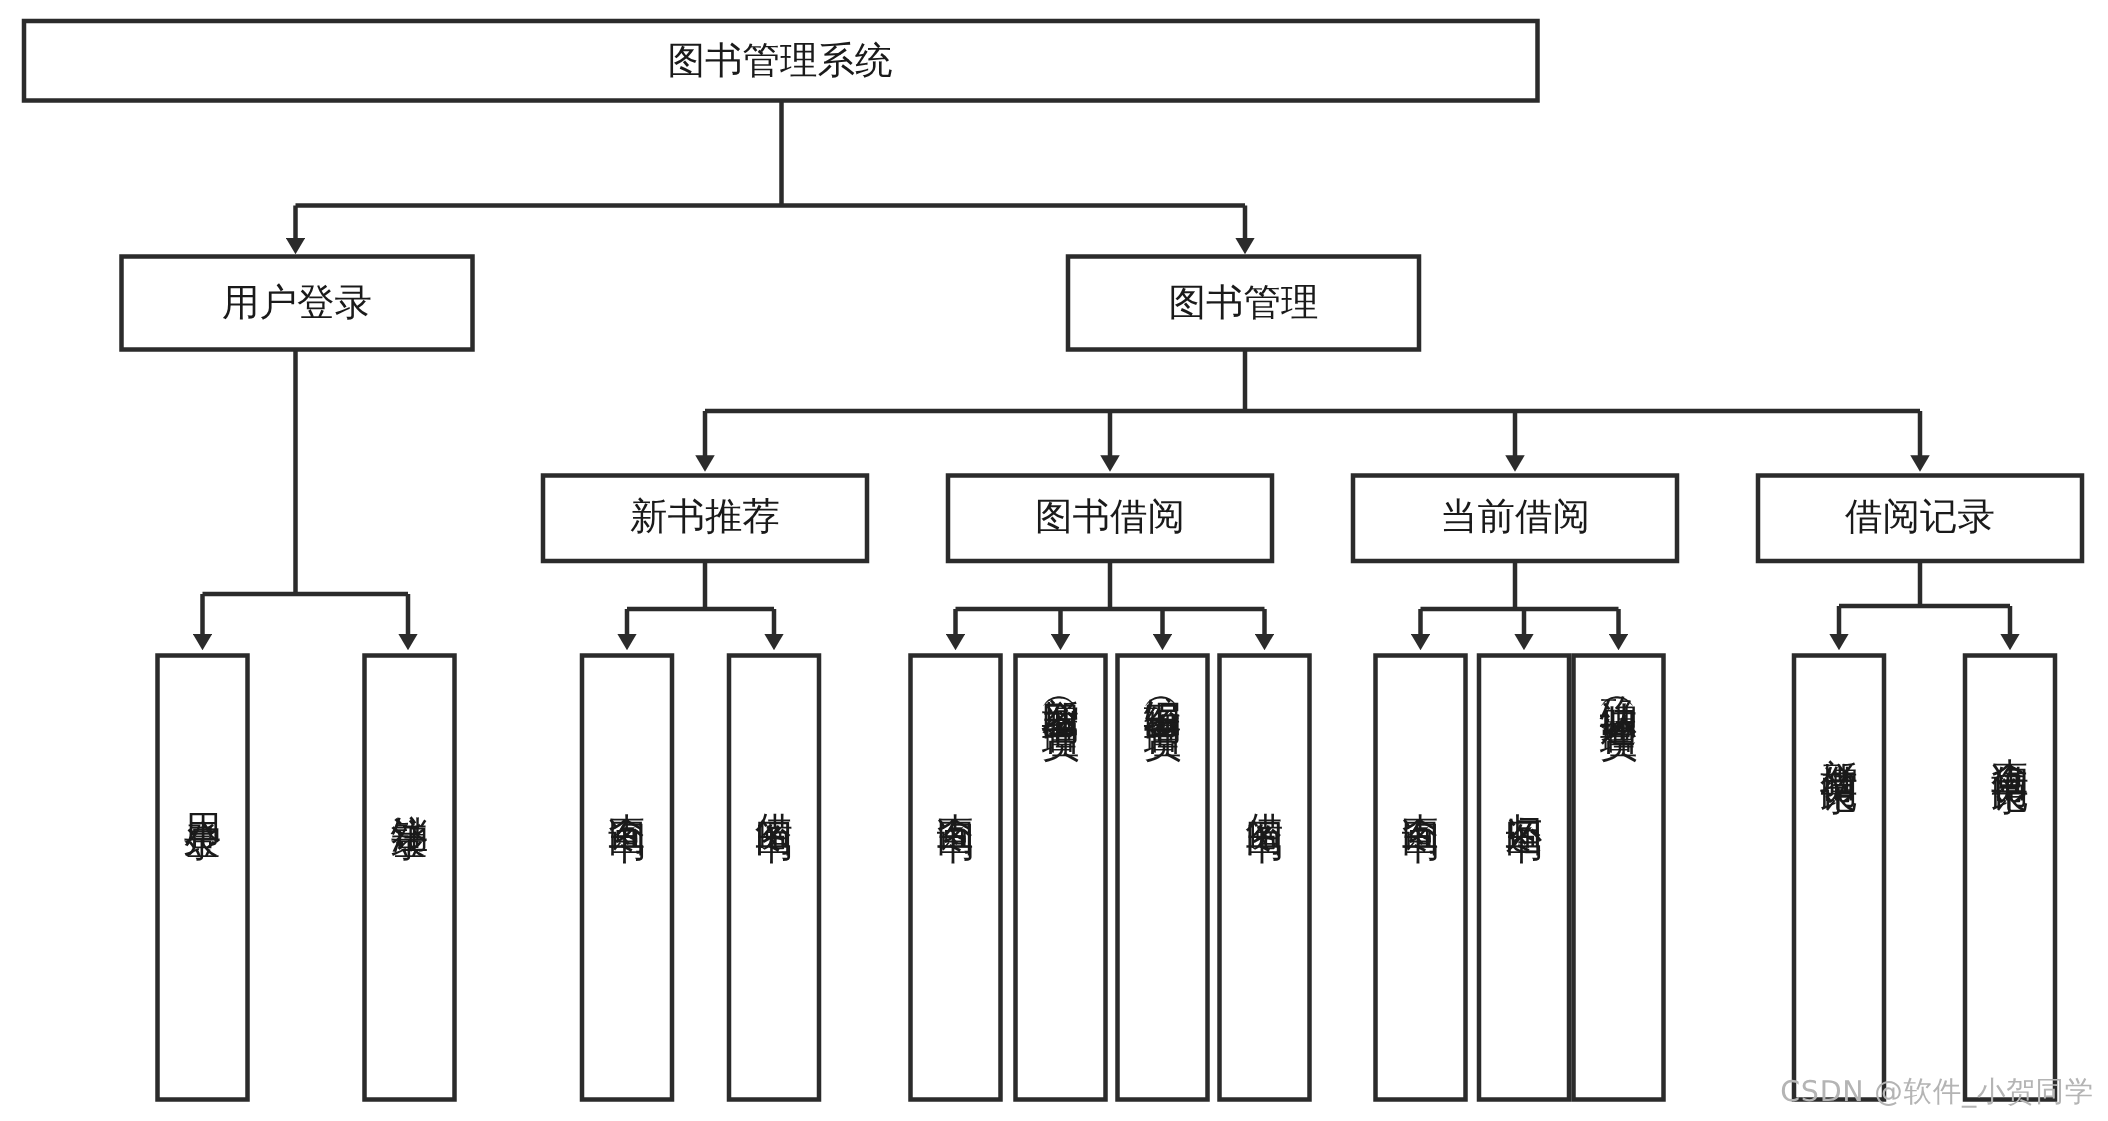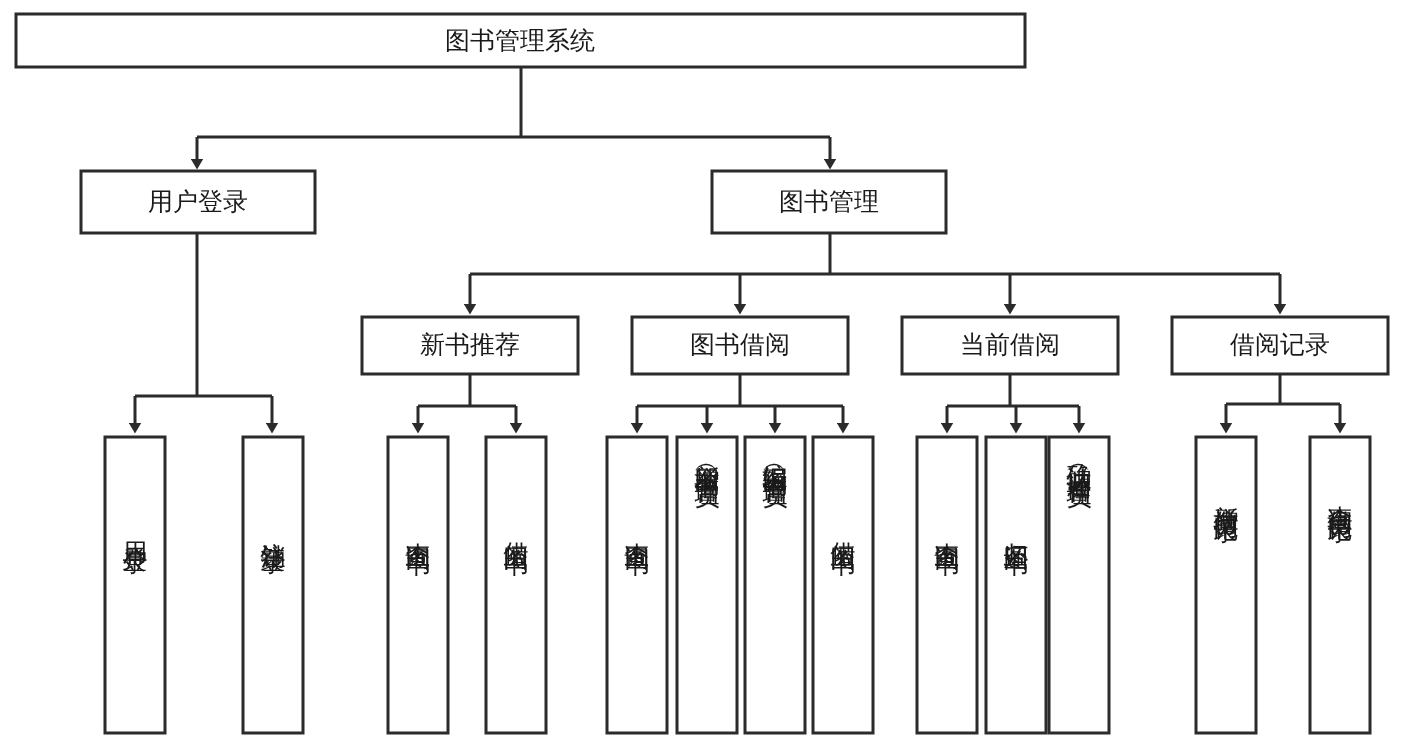--- a/index.html
+++ b/index.html
@@ -222,14 +222,15 @@
   <div class="vert-label-wrap" style="left:1049px; top:444px; width:60px; height:289px;">
     <span class="vert-label">确认归还（管理员）</span>
   </div>
   <div class="vert-label-wrap" style="left:1196px; top:485px; width:60px; height:248px;">
     <span class="vert-label">新增借阅记录</span>
   </div>
   <div class="vert-label-wrap" style="left:1310px; top:485px; width:60px; height:248px;">
     <span class="vert-label">查询借阅记录</span>
   </div>
 
+  <div class="watermark">CSDN @软件_小贺同学</div>
 
 </div>
 
 </body></html>

